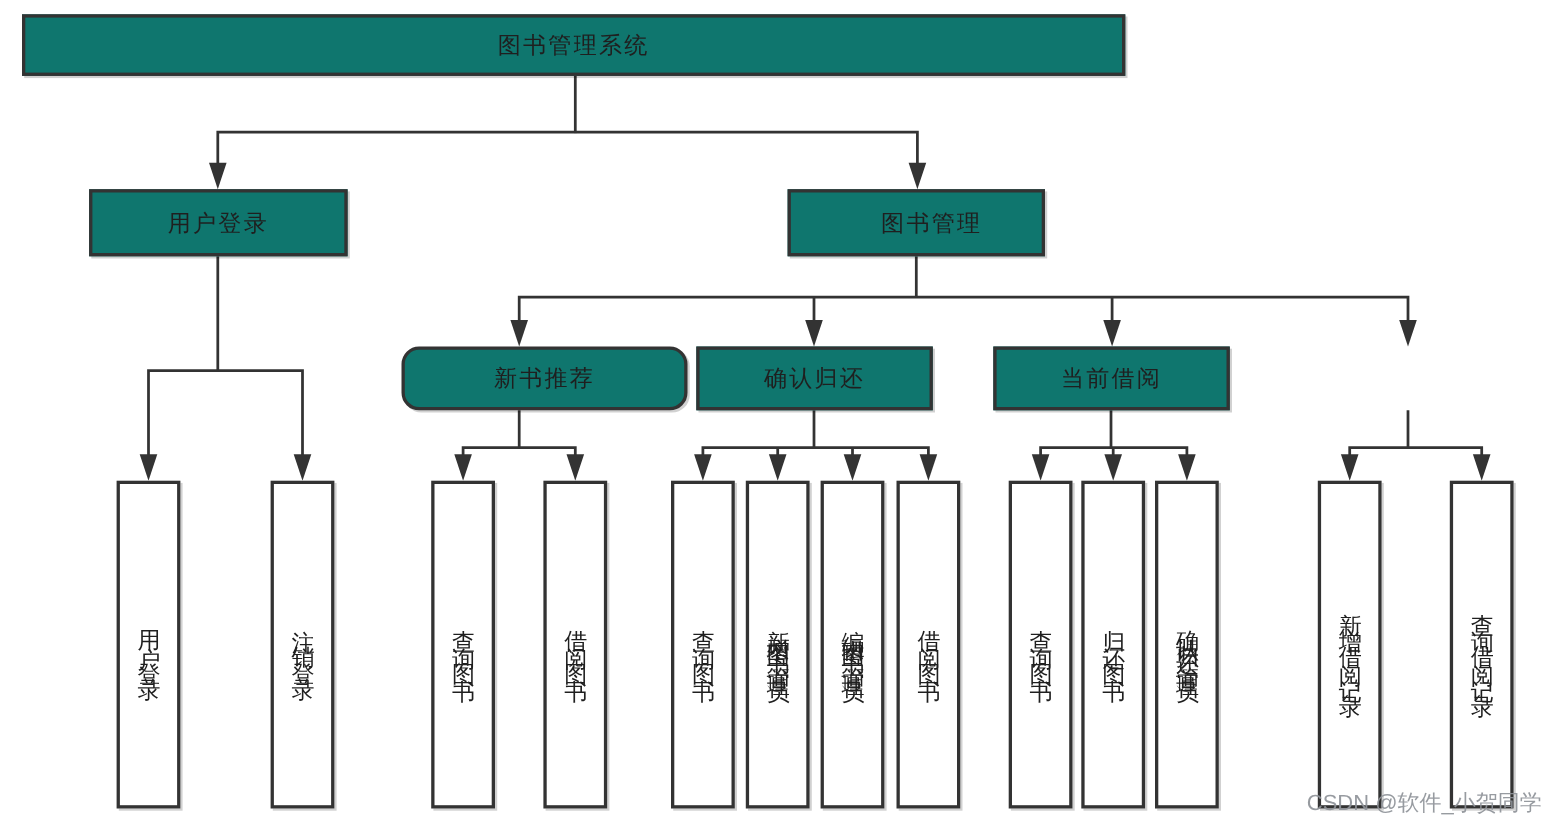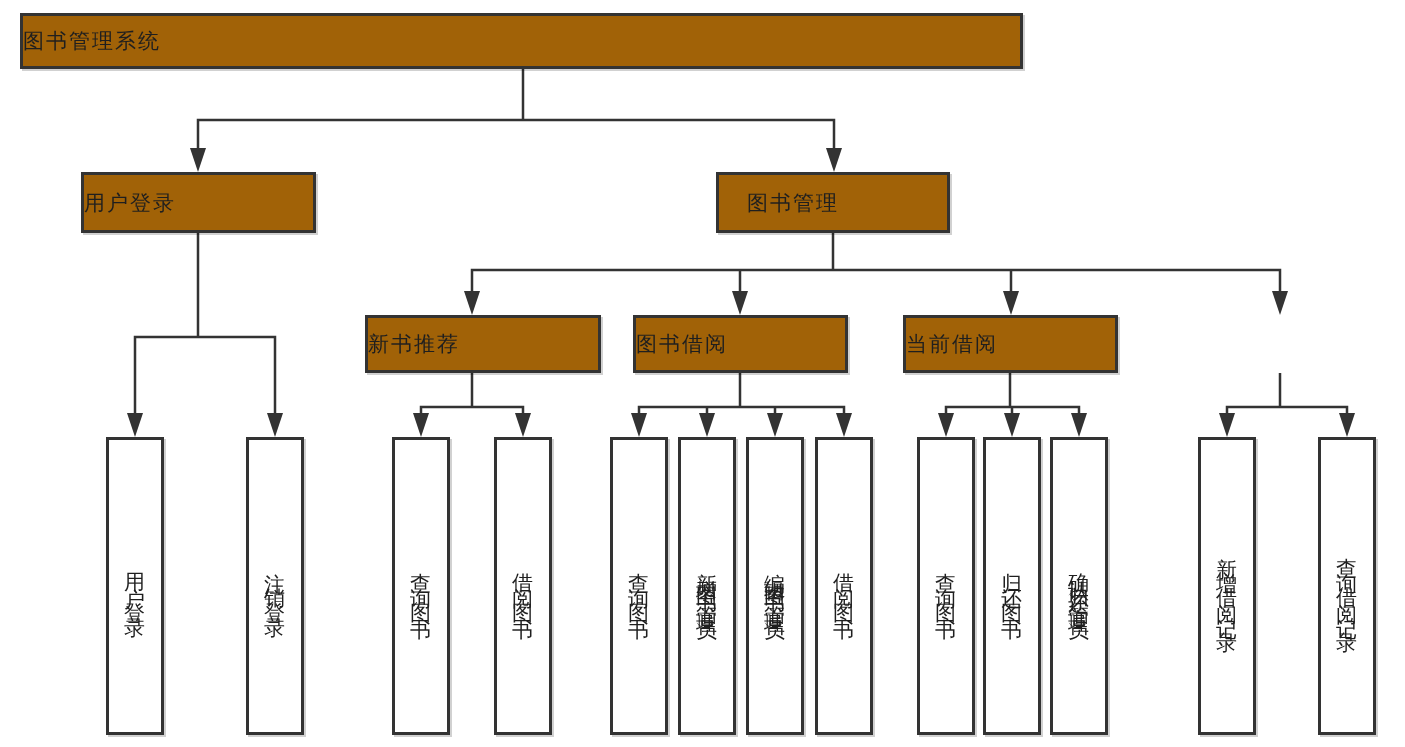--- a/index.html
+++ b/index.html
@@ -13,25 +13,26 @@
   }
   #wires {
     position: absolute;
     left: 0; top: 0;
     width: 1405px; height: 747px;
     z-index: 1;
   }
   .node {
     position: absolute;
     box-sizing: border-box;
-    background: #a16207;
+    background: #0f766e;
     border: 3px solid #333333;
     box-shadow: 2px 2px 0 rgba(0,0,0,0.18);
     display: flex;
     align-items: center;
+    justify-content: center;
     color: #1f1f1f;
     font-size: 21px;
     letter-spacing: 2px;
     z-index: 2;
   }
   .leaf {
     position: absolute;
     box-sizing: border-box;
     background: #ffffff;
     border: 3px solid #333333;
@@ -108,25 +109,25 @@
     <span>图书管理系统</span>
   </div>
 
   <div class="node" style="left:81px; top:172px; width:235px; height:61px;">
     <span>用户登录</span>
   </div>
   <div class="node" style="left:716px; top:172px; width:234px; height:61px;padding-left:28px;">
     <span>图书管理</span>
   </div>
 
-  <div class="node" style="left:365px; top:315px; width:236px; height:58px;">
+  <div class="node" style="left:365px; top:315px; width:260px; height:58px;border-radius:16px;">
     <span>新书推荐</span>
   </div>
   <div class="node" style="left:633px; top:315px; width:215px; height:58px;">
-    <span>图书借阅</span>
+    <span>确认归还</span>
   </div>
   <div class="node" style="left:903px; top:315px; width:215px; height:58px;">
     <span>当前借阅</span>
   </div>
 
   <div class="leaf ls-s" style="left:106px;">
     <span class="vtext">用户登录</span>
   </div>
   <div class="leaf ls-s" style="left:246px;">
     <span class="vtext">注销登录</span>
@@ -162,13 +163,14 @@
     <span class="vtext">确认归还（管理员）</span>
   </div>
 
   <div class="leaf ls-m" style="left:1198px;">
     <span class="vtext">新增借阅记录</span>
   </div>
   <div class="leaf ls-m" style="left:1318px;">
     <span class="vtext">查询借阅记录</span>
   </div>
 
+  <div id="watermark">CSDN @软件_小贺同学</div>
 </div>
 
 </body></html>

